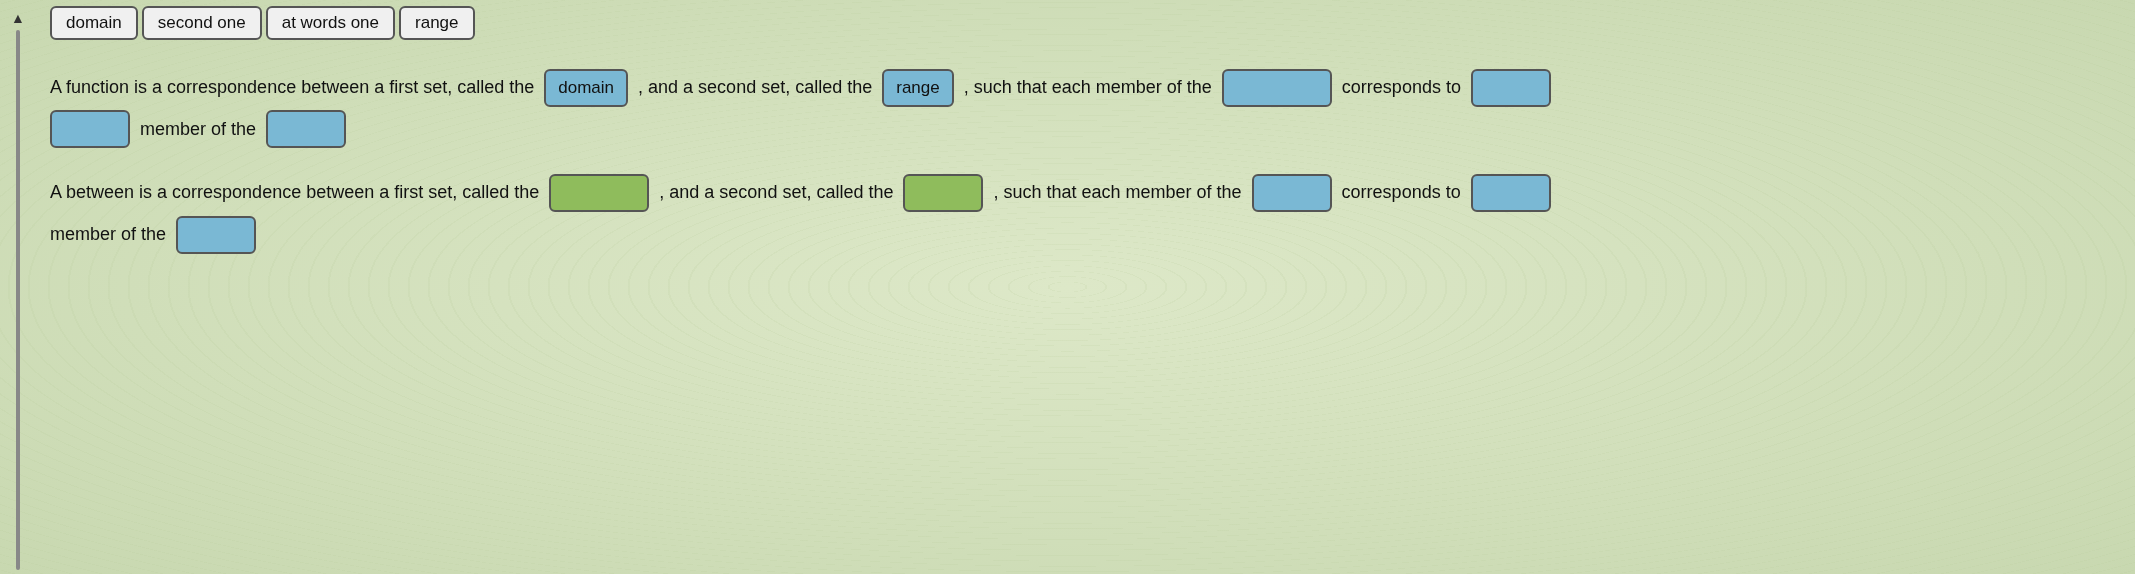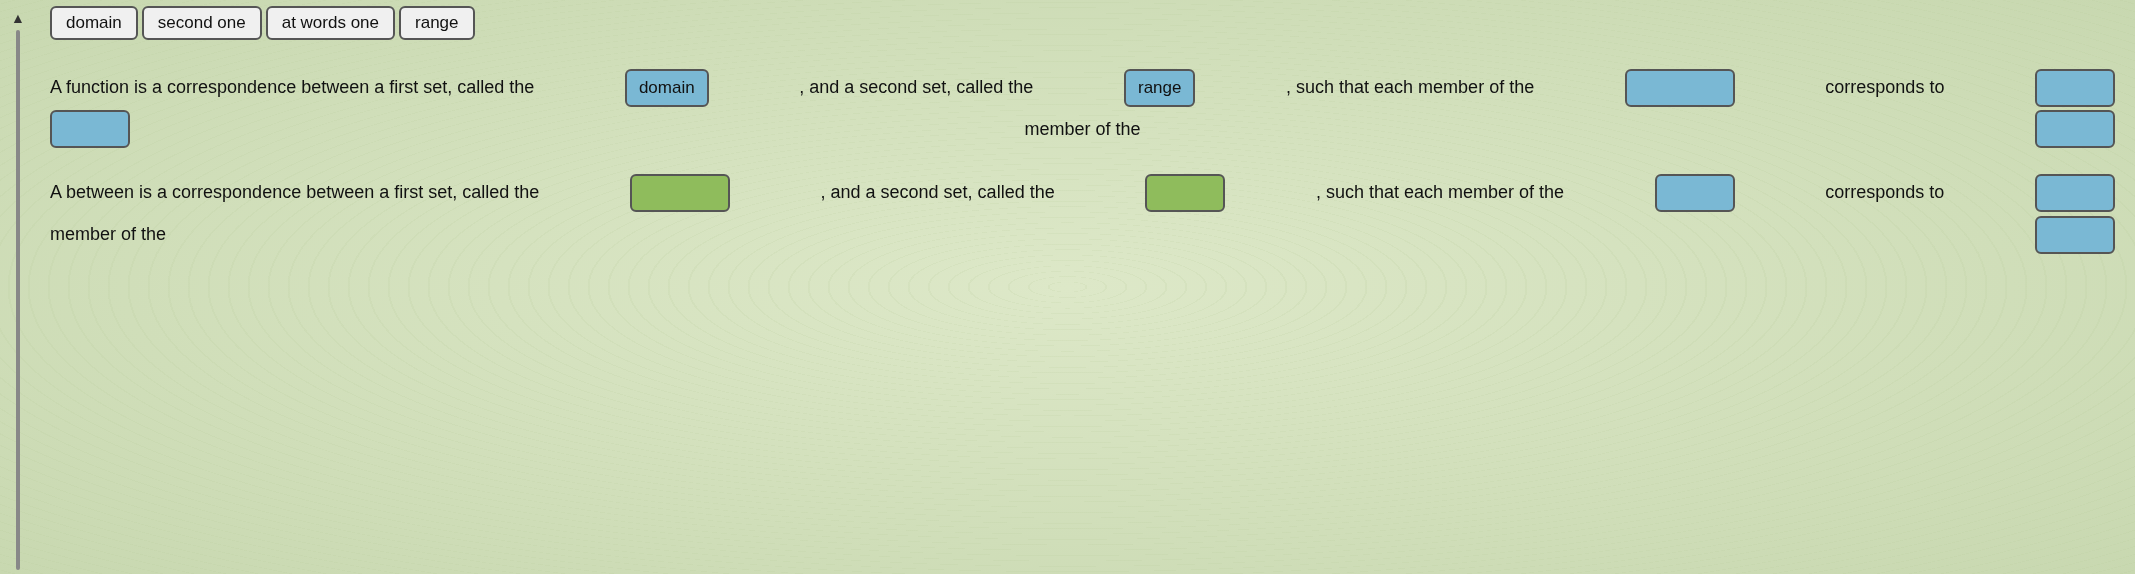--- a/index.html
+++ b/index.html
@@ -147,21 +147,20 @@
     }
 
     
     .sentence-wrapper {
       display: flex;
       flex-wrap: wrap;
       align-items: center;
       gap: 10px;
       font-size: 18px;
       line-height: 2.2;
-      justify-content: space-between;
     }
 
     .sentence-block-row {
       margin-bottom: 8px;
     }
   </style>
 </head>
 <body>
 
 <div class="scroll-indicator">

